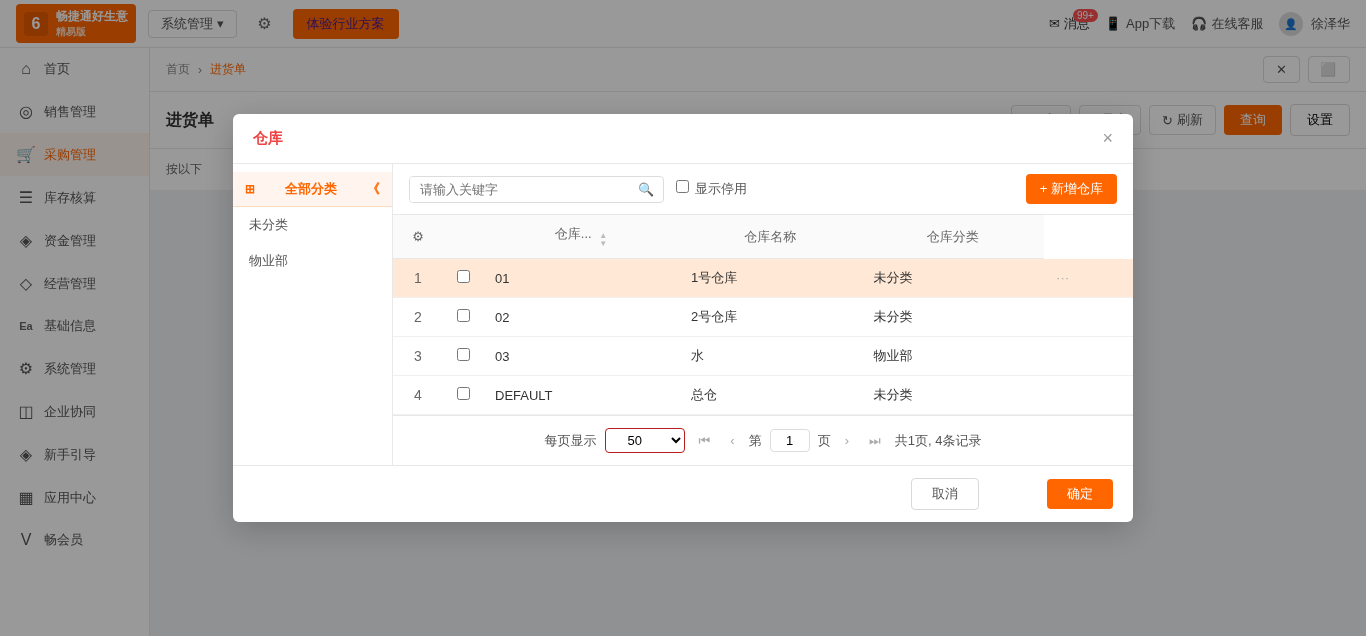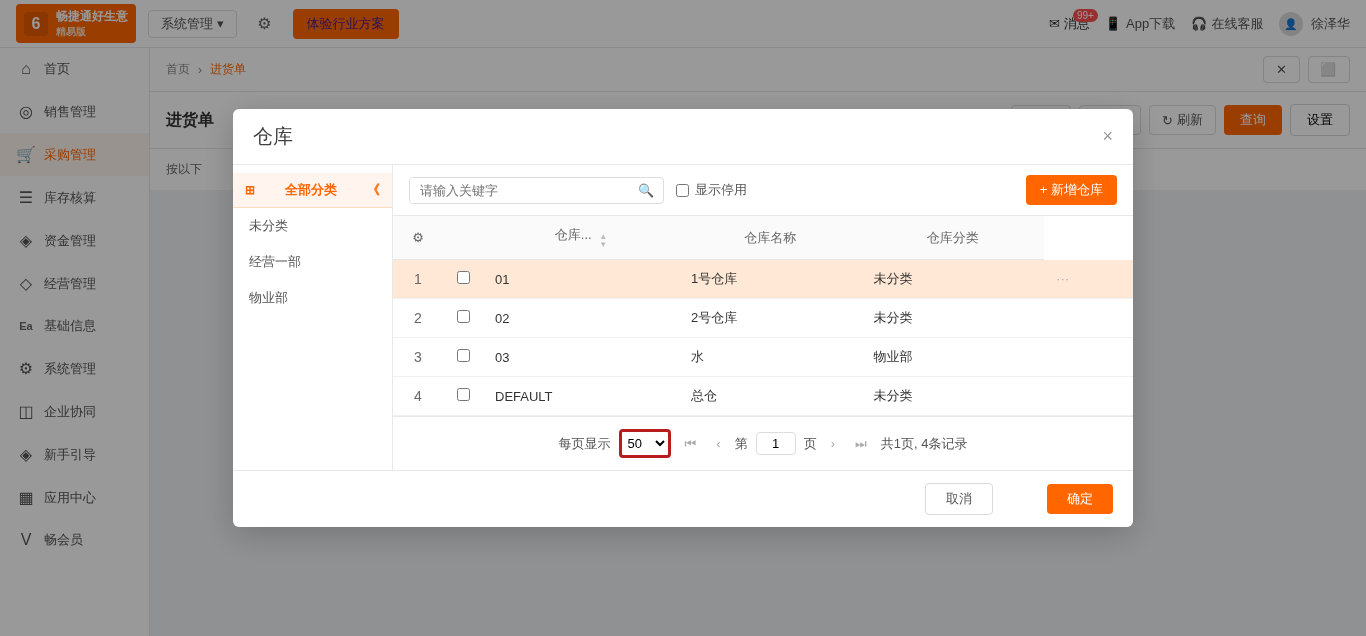--- a/index.html
+++ b/index.html
@@ -100,21 +100,21 @@
       box-shadow: 0 8px 32px rgba(0,0,0,0.2);
       z-index: 300;
       display: flex;
       flex-direction: column;
     }
     .modal-header {
       display: flex; align-items: center; justify-content: space-between;
       padding: 14px 20px;
       border-bottom: 1px solid #e8e8e8;
     }
-    .modal-title { font-size: 20px; font-weight: normal; color: #404040; }
+    .modal-title { font-size: 15px; font-weight: bold; color: #ef4444; }
     .modal-close { cursor: pointer; color: #999; font-size: 18px; }
     .modal-body {
       display: flex;
       flex: 1;
       overflow: hidden;
     }
 
     
     .cat-sidebar {
       width: 160px;
@@ -155,21 +155,21 @@
       border: 1px solid #ddd; border-radius: 4px;
       overflow: hidden;
       width: 255px;
     }
     .search-box input {
       border: none; outline: none;
       padding: 5px 10px; font-size: 13px; flex: 1;
       color: #999;
     }
     .search-icon-btn { padding: 5px 8px; cursor: pointer; color: #aaa; }
-    .checkbox-label { display: flex; align-items: center; gap: 6px; color: #555; cursor: pointer; }
+    .checkbox-label { display: flex; align-items: flex-start; gap: 6px; color: #555; cursor: pointer; }
     .add-warehouse-btn {
       margin-left: auto;
       background: #ff6600; color: #fff; border: none;
       border-radius: 4px; padding: 6px 14px; cursor: pointer; font-size: 13px;
     }
 
     
     .modal-table { flex: 1; overflow-y: auto; }
     table { width: 100%; border-collapse: collapse; }
     thead th {
@@ -193,34 +193,34 @@
 
     
     .modal-pagination {
       padding: 12px 16px;
       display: flex; align-items: center; justify-content: center;
       gap: 8px;
       border-top: 1px solid #e8e8e8;
       color: #555; font-size: 13px;
     }
     .page-size-select {
-      border: 3px solid #b91c1c; border-radius: 4px;
-      padding: 3px 2px; font-size: 13px; background: #fff;
+      border: 1px solid #b91c1c; border-radius: 4px;
+      padding: 3px 18px; font-size: 13px; background: #fff;
     }
     .page-nav { cursor: pointer; color: #aaa; padding: 2px 6px; }
     .page-input {
       border: 1px solid #ddd; border-radius: 4px;
       width: 40px; text-align: center; padding: 3px; font-size: 13px;
     }
 
     
     .modal-footer {
       padding: 12px 20px;
       display: flex; align-items: center; justify-content: flex-end;
-      gap: 10px;
+      gap: 24px;
       border-top: 1px solid #e8e8e8;
     }
     .btn-cancel { background: #fff; border: 1px solid #d9d9d9; border-radius: 4px; padding: 6px 20px; cursor: pointer; font-size: 13px; color: #555; }
     .btn-confirm { background: #ff6600; color: #fff; border: none; border-radius: 4px; padding: 6px 20px; cursor: pointer; font-size: 13px; margin-left: 44px; }
 
     
     .sort-icon { display: inline-flex; flex-direction: column; margin-left: 4px; font-size: 8px; color: #bbb; line-height: 1; }
 
     .checkbox-input { cursor: pointer; }
   </style>
@@ -359,23 +359,20 @@
   <div class="modal-body">
 
     <div class="cat-sidebar">
       <div class="cat-header">
         <span style="font-size:12px;">⊞</span>
         <span>全部分类</span>
         <span style="cursor:pointer;">《</span>
       </div>
       <div class="cat-item">
         <span>未分类</span>
-      </div>
-      <div class="cat-item">
-        <span>经营一部</span>
       </div>
       <div class="cat-item">
         <span>物业部</span>
       </div>
     </div>
 
     <div class="modal-main">
       <div class="modal-toolbar">
         <div class="search-box">
           <input type="text" placeholder="请输入关键字" style="">

